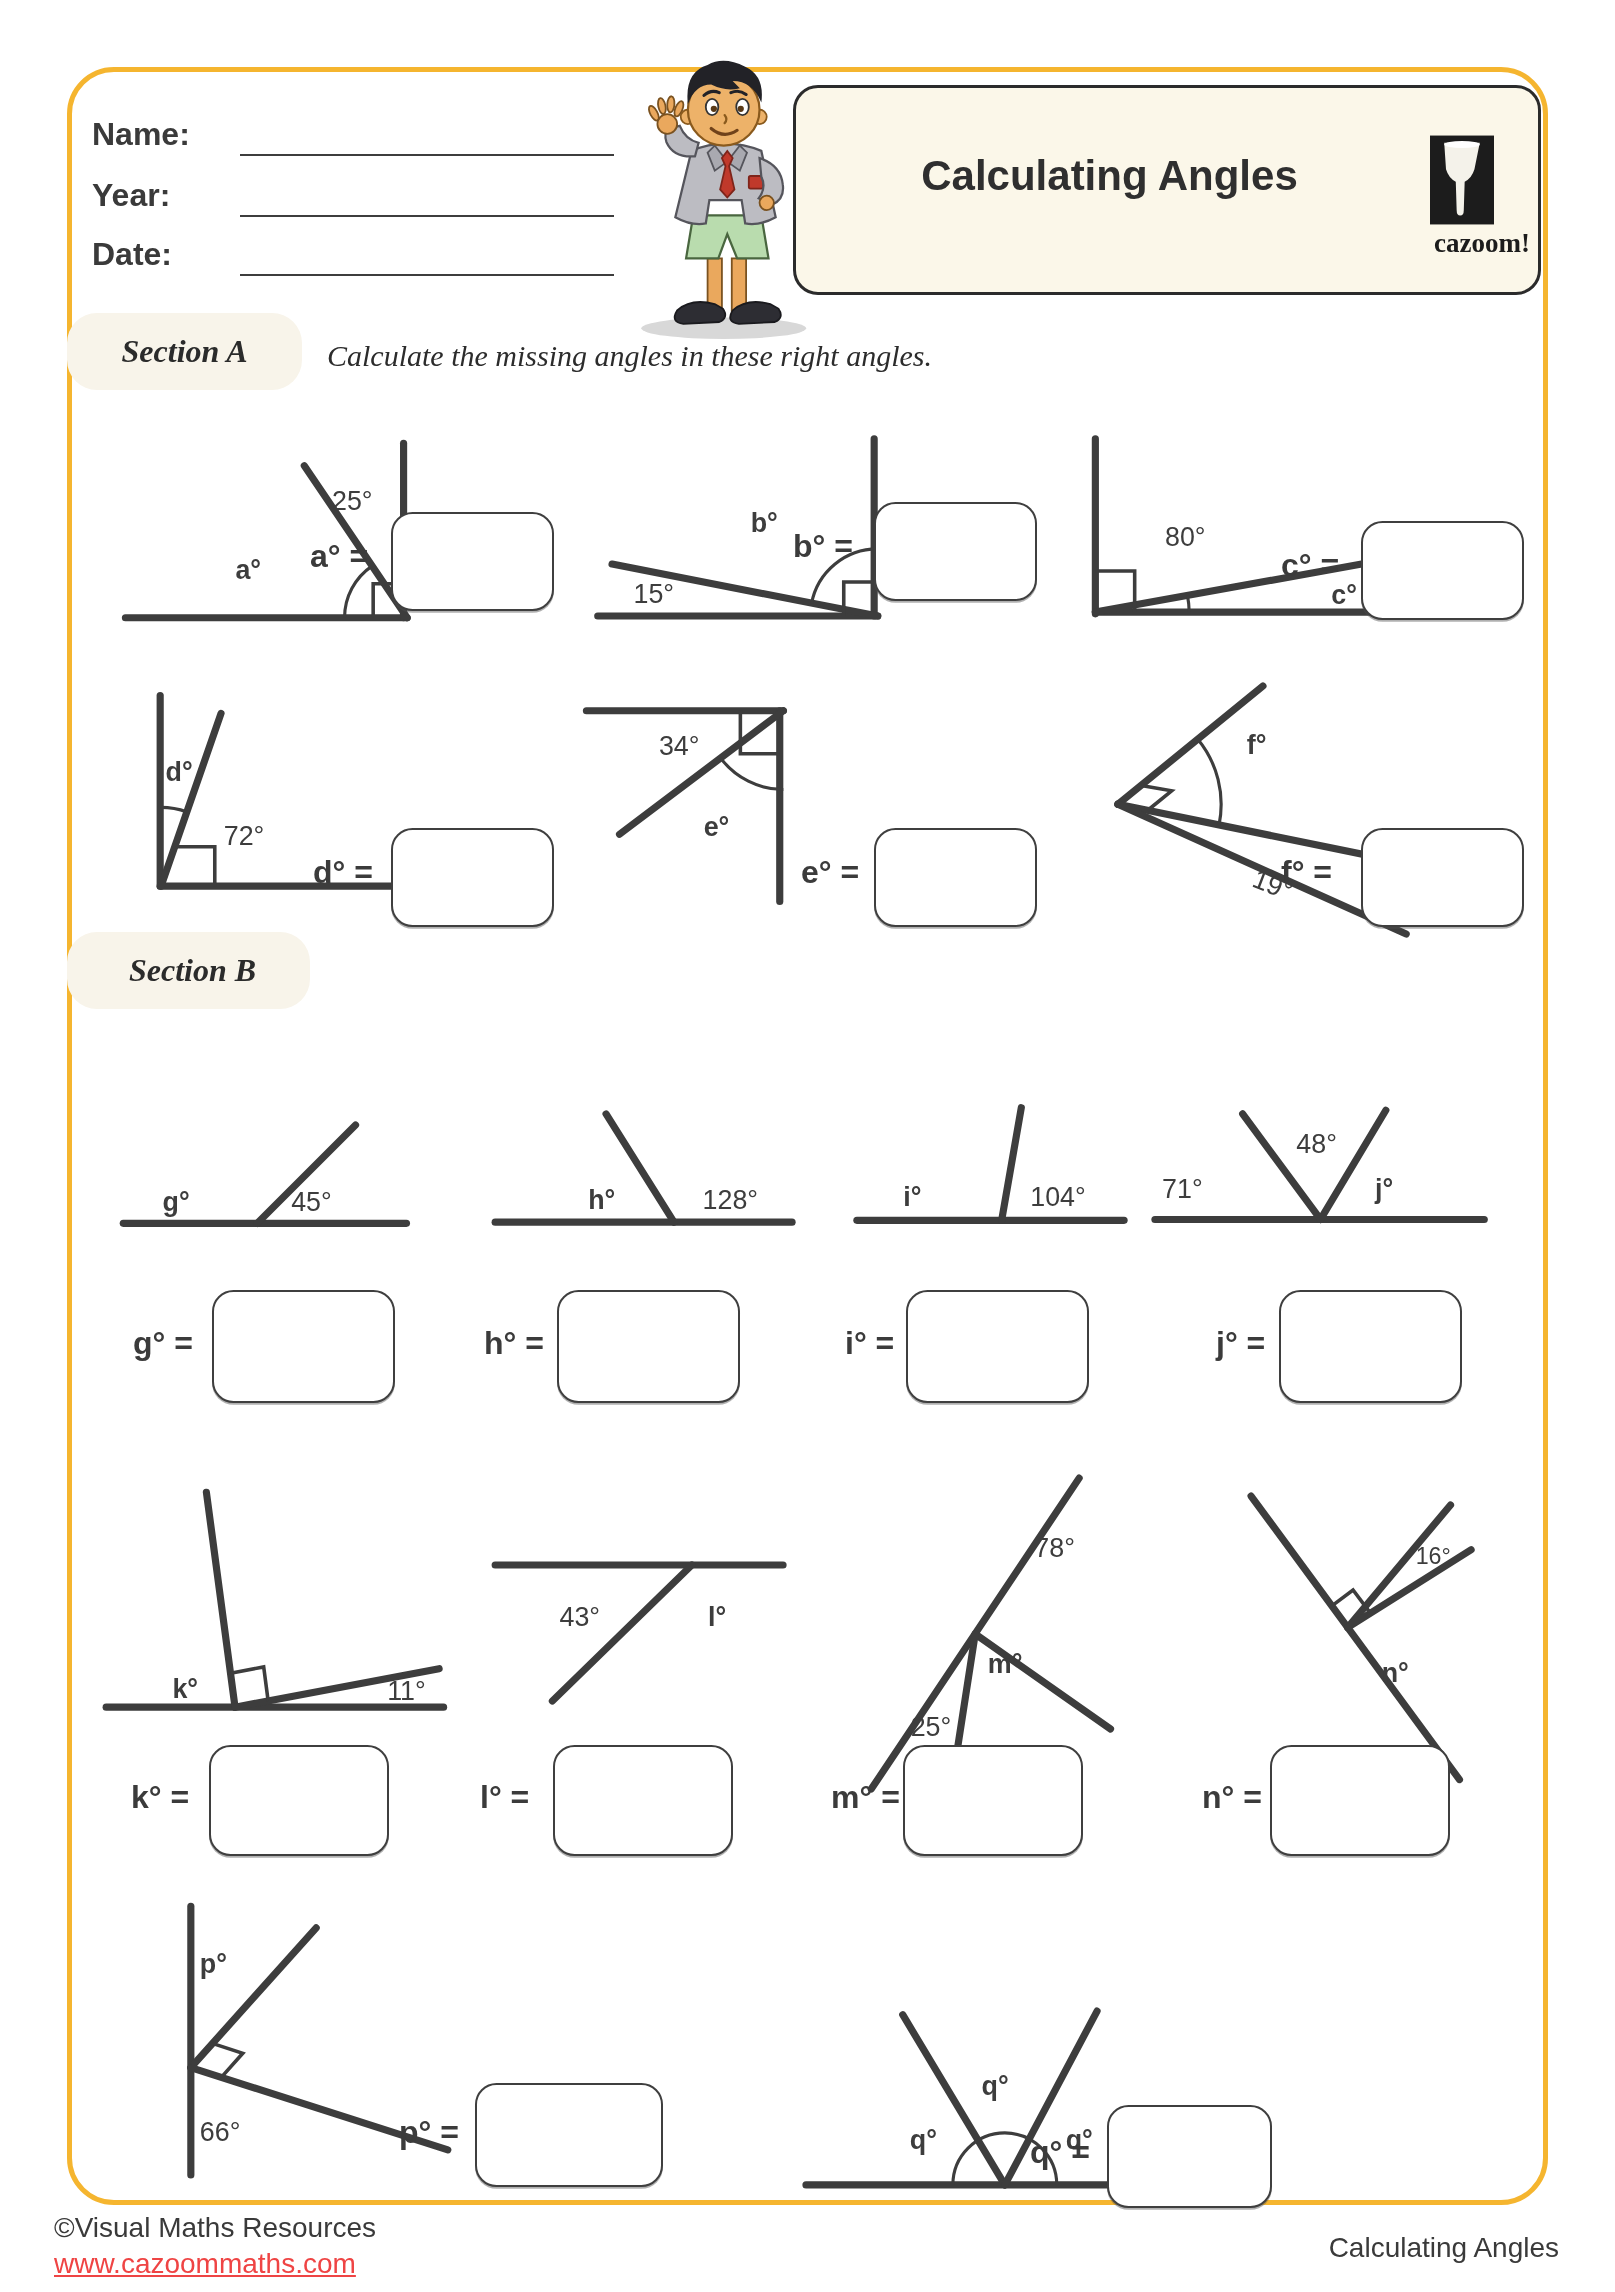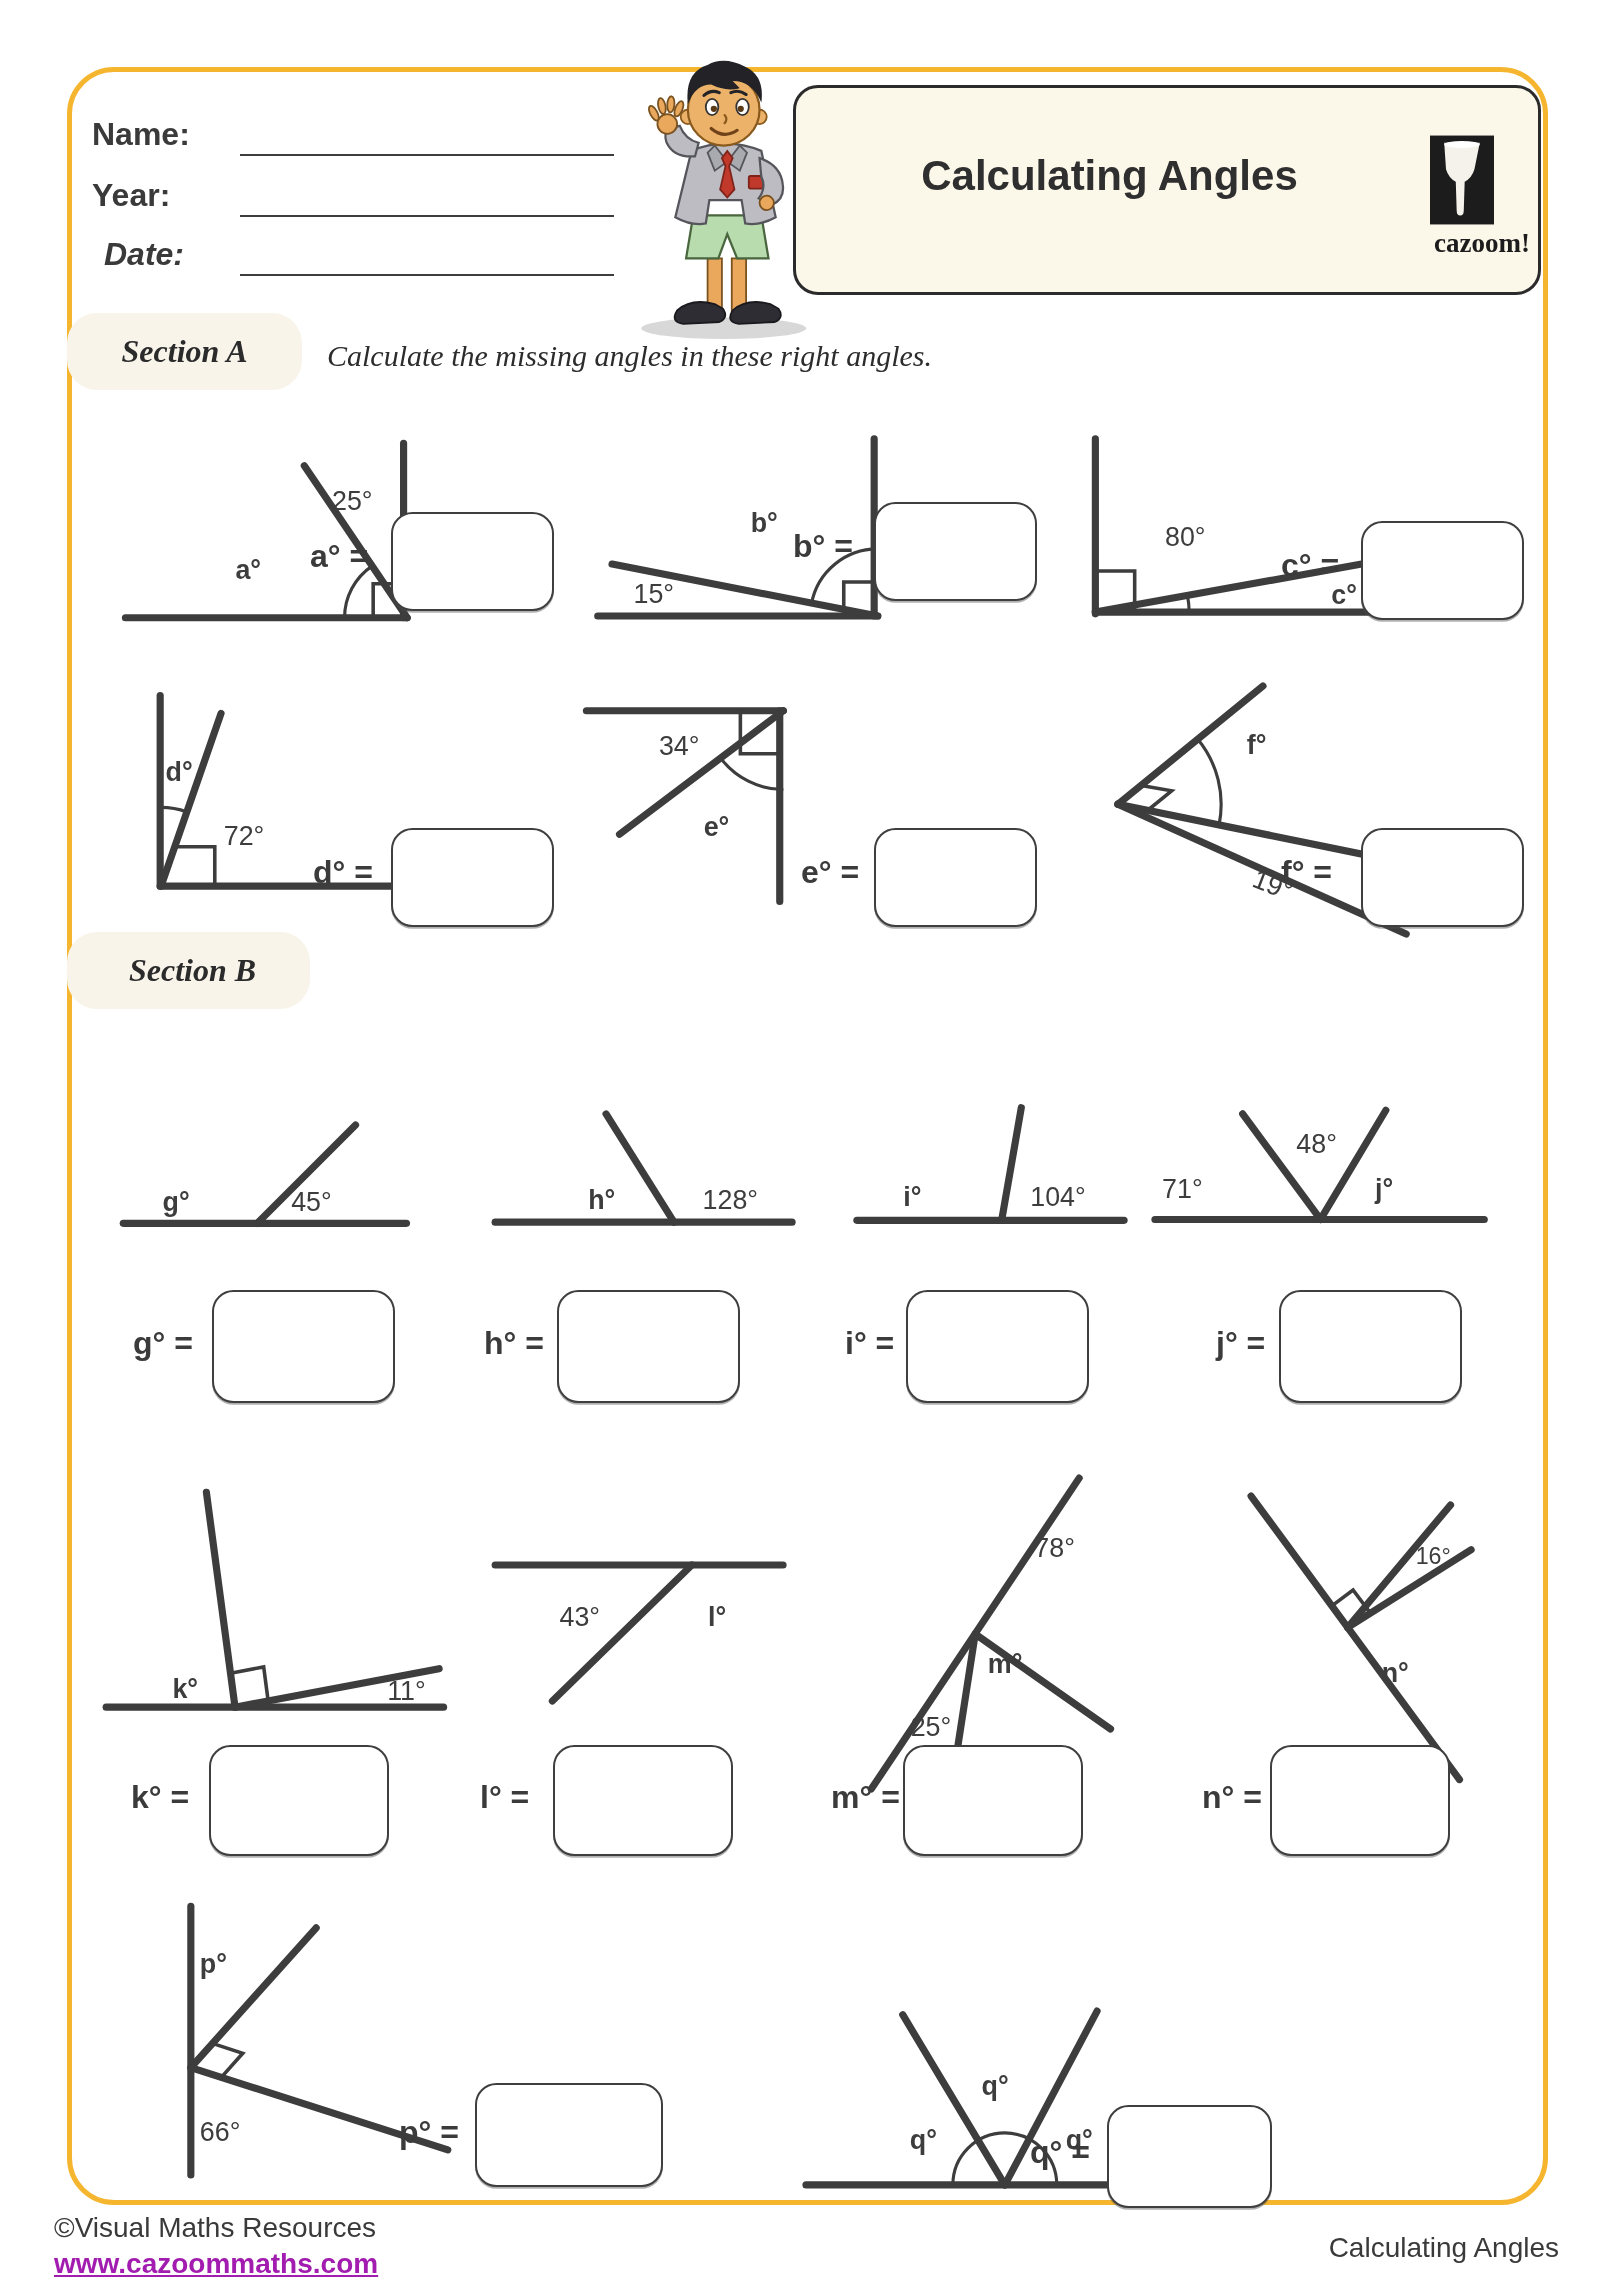--- a/index.html
+++ b/index.html
@@ -44,34 +44,34 @@
     box-shadow:0 1.8px 0 rgba(80,80,80,0.45);
   }
   .diagram { position:absolute; }
   .diagram line, .diagram path.ray { stroke:#3d3d3d; stroke-width:8; stroke-linecap:round; fill:none; }
   .diagram path.mark { stroke:#3d3d3d; stroke-width:4; fill:none; stroke-linejoin:miter; }
   .diagram path.arc  { stroke:#3d3d3d; stroke-width:3.5; fill:none; }
   .diagram text { font-family:"Liberation Sans", sans-serif; fill:#3d3d3d; font-size:30px; }
   .diagram text.ub { font-weight:bold; }
   .diagram text.sm { font-size:26px; }
   .footer-text { position:absolute; font-size:28px; color:#3a3a3a; }
-  .footer-link { position:absolute; font-size:28px; color:#a21caf; text-decoration:underline;font-weight:bold; }
+  .footer-link { position:absolute; font-size:28px; color:#ef4444; text-decoration:underline; }
 </style>
 </head>
 <body>
 
 <div class="page">
 
   <div class="border-frame"></div>
 
   <div class="hdr-label" style="left:92px; top:116px;">Name:</div>
   <div class="hdr-line" style="left:240px; top:154px;"></div>
   <div class="hdr-label" style="left:92px; top:177px;">Year:</div>
   <div class="hdr-line" style="left:240px; top:215px;"></div>
-  <div class="hdr-label" style="left:104px; top:236px;font-style:italic;">Date:</div>
+  <div class="hdr-label" style="left:92px; top:236px;">Date:</div>
   <div class="hdr-line" style="left:240px; top:274px;"></div>
 
   <svg class="diagram" style="left:618px; top:45px;" width="215" height="296" viewBox="0 0 240 330">
     <ellipse cx="118" cy="316" rx="92" ry="12" fill="#d8d8d8"></ellipse>
     <rect x="100" y="238" width="16" height="64" fill="#eaa85d" stroke="#7a5220" stroke-width="2"></rect>
     <rect x="127" y="238" width="16" height="64" fill="#eaa85d" stroke="#7a5220" stroke-width="2"></rect>
     <path d="M66,296 q16,-14 42,-7 l9,5 q7,10 -4,15 l-40,2 q-15,-2 -7,-15 z" fill="#2d2d33" stroke="#1a1a1e" stroke-width="2"></path>
     <path d="M128,296 q16,-14 42,-7 l9,5 q7,10 -4,15 l-40,2 q-15,-2 -7,-15 z" fill="#2d2d33" stroke="#1a1a1e" stroke-width="2"></path>
     <path d="M84,190 h76 l8,48 h-35 l-11,-27 l-10,27 h-36 z" fill="#b9dcae" stroke="#49663f" stroke-width="2.5"></path>
     <path d="M108,112 l14,16 14,-16 5,48 h-38 z" fill="#bfe0b4" stroke="#49663f" stroke-width="2"></path>

